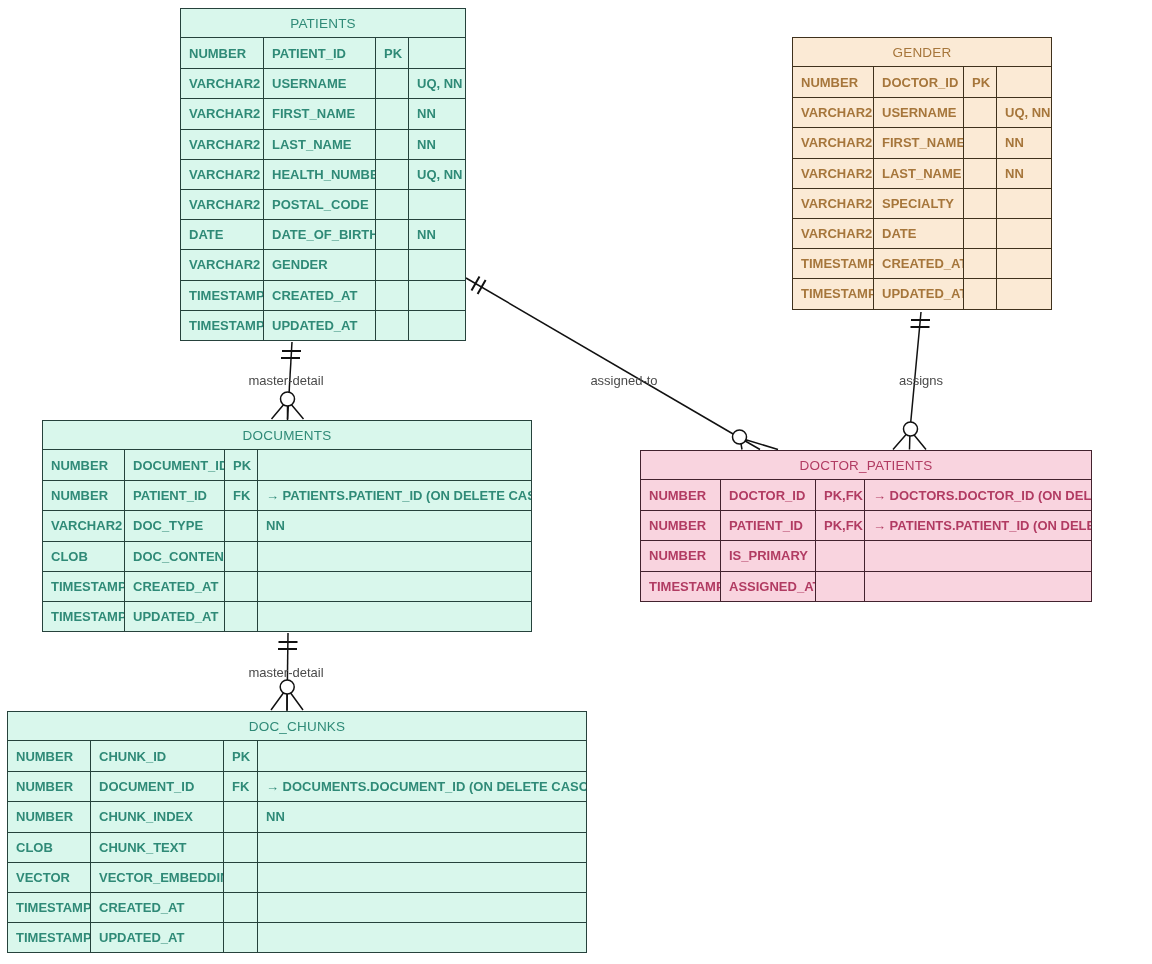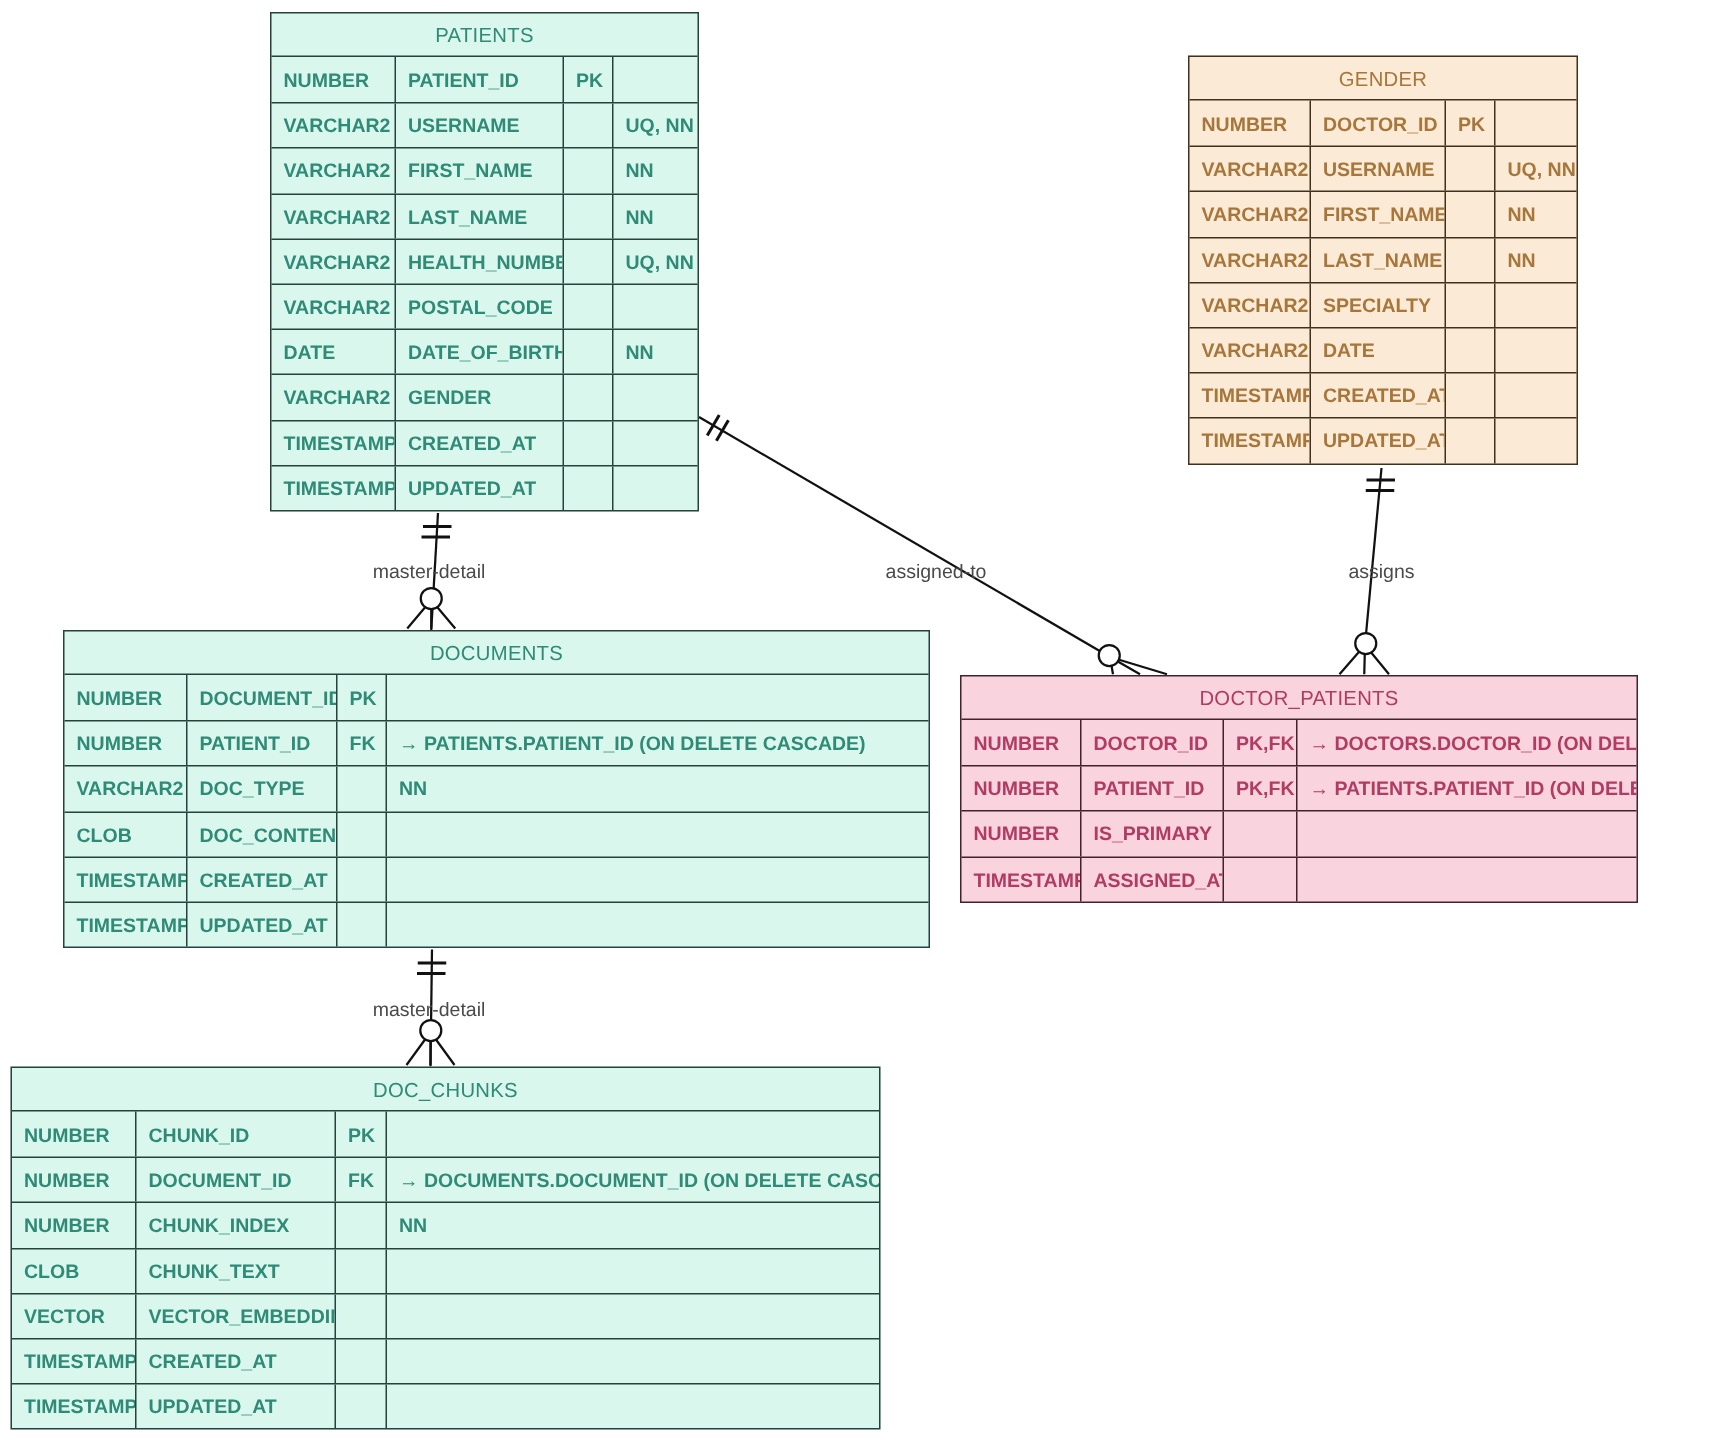--- a/index.html
+++ b/index.html
@@ -218,21 +218,21 @@
         </div>
         <div class="trow">
           <div class="cell col-type">TIMESTAMP</div>
           <div class="cell col-name">UPDATED_AT</div>
           <div class="cell col-key"></div>
           <div class="cell col-extra"></div>
         </div>
       </div>
   </div>
 
-  <div class="table" style="left: 42px; top: 420px; width: 578px; --c1: 82px; --c2: 100px; --c3: 33px; --bg: #d9f7ec; --fg: #2f8a77; --bd: #26423c;">
+  <div class="table" style="left: 42px; top: 420px; width: 490px; --c1: 82px; --c2: 100px; --c3: 33px; --bg: #d9f7ec; --fg: #2f8a77; --bd: #26423c;">
     <div class="ttitle">DOCUMENTS</div>
     <div class="tbody">
         <div class="trow">
           <div class="cell col-type">NUMBER</div>
           <div class="cell col-name">DOCUMENT_ID</div>
           <div class="cell col-key">PK</div>
           <div class="cell col-extra"></div>
         </div>
         <div class="trow">
           <div class="cell col-type">NUMBER</div>

